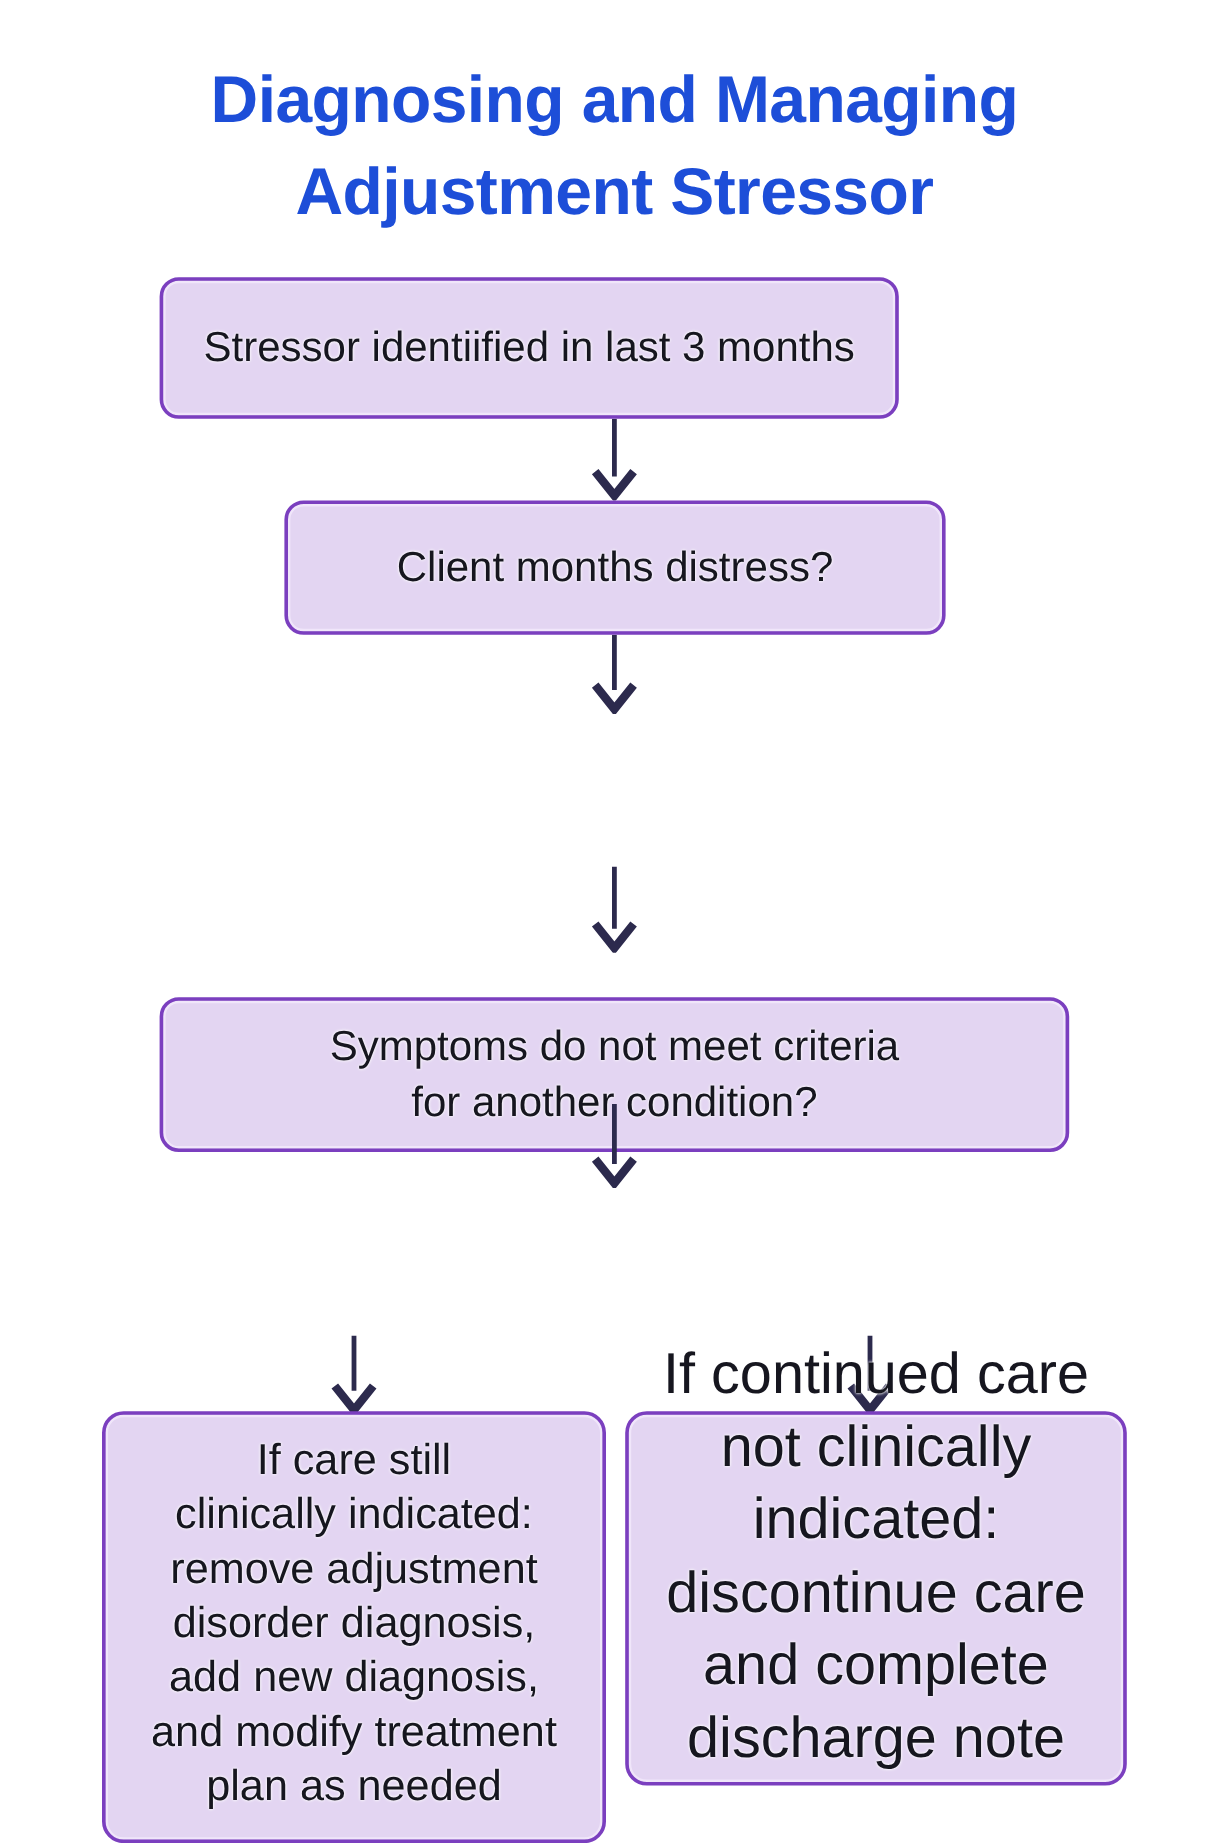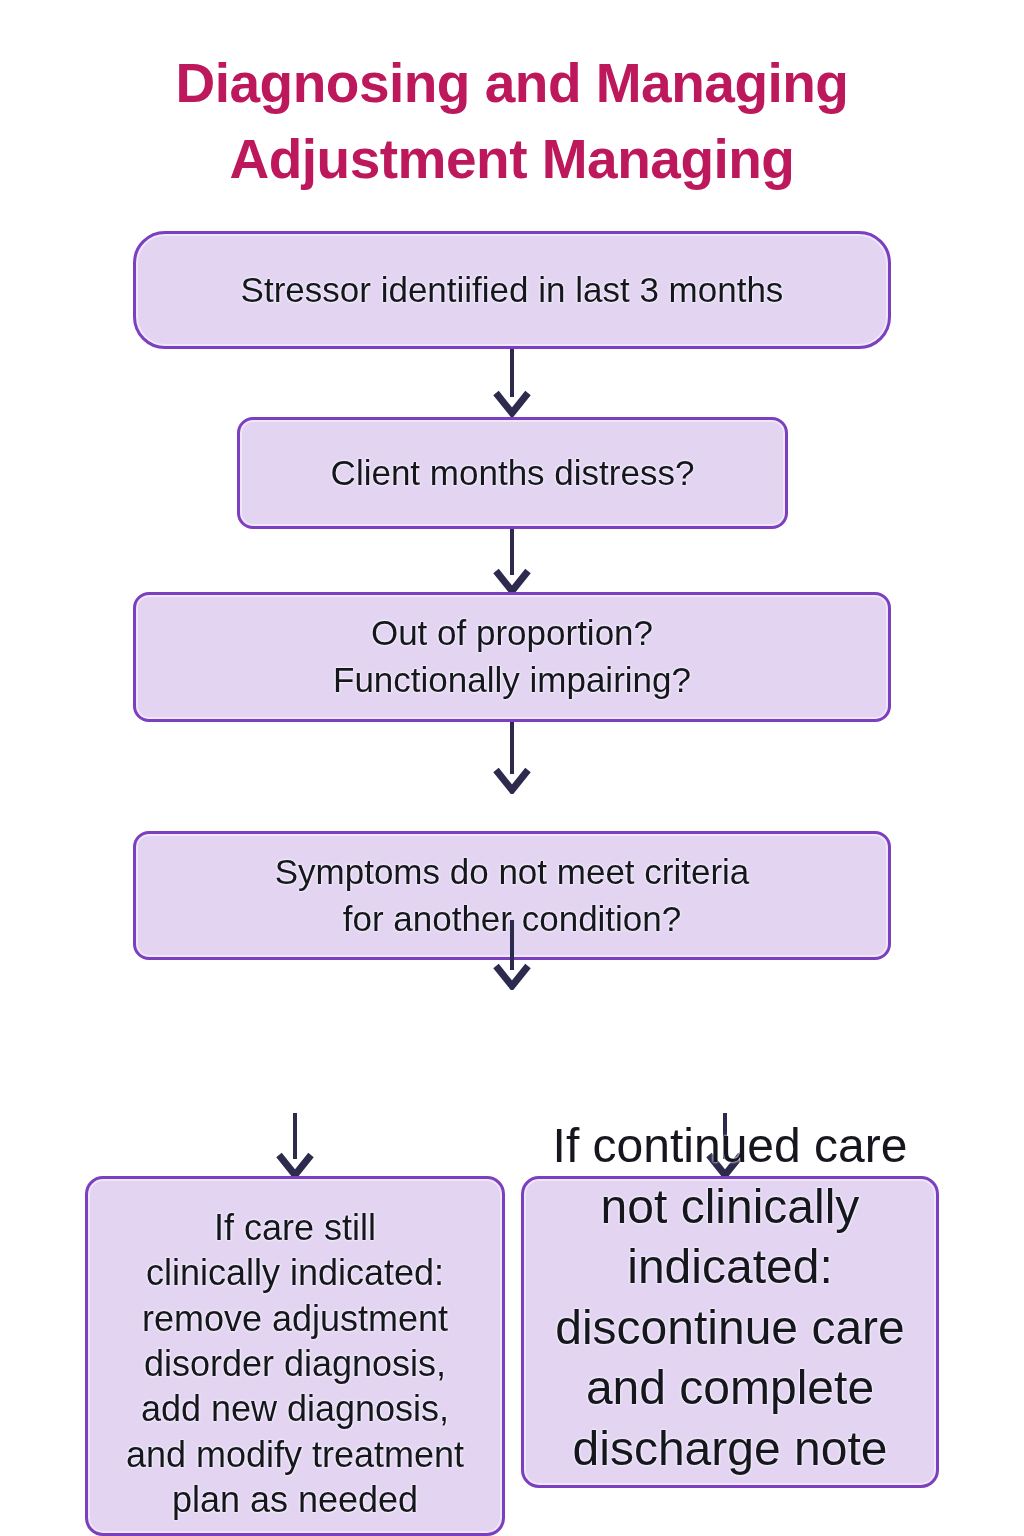--- a/index.html
+++ b/index.html
@@ -22,21 +22,21 @@
     background: #ffffff;
   }
 
   
   .title {
     position: absolute;
     left: 0;
     top: 46px;
     width: 1024px;
     text-align: center;
-    color: #be185d;
+    color: #1d4ed8;
     font-size: 55px;
     font-weight: bold;
     line-height: 1.38;
     letter-spacing: -0.5px;
   }
   .title-line { display: block; }
 
   
   .node {
     position: absolute;
@@ -50,30 +50,30 @@
     justify-content: center;
     text-align: center;
     color: #16161f;
     font-size: 35px;
     line-height: 1.34;
     padding: 6px 18px;
     text-shadow: 0 0 3px rgba(255,255,255,0.95), 0 0 2px rgba(255,255,255,0.9);
   }
   .node .node-text { display: block; white-space: pre-line; }
 
-  #node-0 { left: 133px; top: 231px; width: 758px; height: 118px; border-radius: 32px; }
+  #node-0 { left: 133px; top: 231px; width: 616px; height: 118px; }
   #node-1 { left: 237px; top: 417px; width: 551px; height: 112px; }
   #node-2 { left: 133px; top: 592px; width: 758px; height: 130px; }
   #node-3 { left: 133px; top: 791px; width: 758px; height: 129px; margin-top: 40px; }
   #node-4 { left: 133px; top: 988px; width: 758px; height: 125px; }
 
   #node-5 {
     left: 85px; top: 1176px; width: 420px; height: 360px;
     font-size: 36px; line-height: 1.26; align-items: flex-start;
-    padding-top: 26px; border-radius: 18px;
+    padding-top: 14px; border-radius: 18px;
   }
   #node-6 {
     left: 521px; top: 1176px; width: 418px; height: 312px;
     font-size: 48px; line-height: 1.26; align-items: flex-end;
     padding-top: 14px; border-radius: 18px;
   }
 
   
   .arrow {
     position: absolute;
@@ -81,21 +81,21 @@
   }
   .arrow svg { display: block; }
 </style>
 </head>
 <body>
 
 <div id="page">
 
   <div class="title">
     <span class="title-line">Diagnosing and Managing</span>
-    <span class="title-line">Adjustment Managing</span>
+    <span class="title-line">Adjustment Stressor</span>
   </div>
 
   <div class="node" id="node-0">
     <span class="node-text">Stressor identiified in last 3 months</span>
   </div>
 
   <div class="arrow" style="left:491px; top:349px;">
     <svg width="42" height="68" viewBox="0 0 42 68" aria-hidden="true">
       <line x1="21" y1="0" x2="21" y2="48" stroke="#2c2a4d" stroke-width="4"></line>
       <polyline points="5,44 21,64 37,44" fill="none" stroke="#2c2a4d" stroke-width="7" stroke-linecap="butt" stroke-linejoin="miter"></polyline>
@@ -106,24 +106,20 @@
     <span class="node-text">Client months distress?</span>
   </div>
 
   <div class="arrow" style="left:491px; top:529px;">
     <svg width="42" height="66" viewBox="0 0 42 66" aria-hidden="true">
       <line x1="21" y1="0" x2="21" y2="46" stroke="#2c2a4d" stroke-width="4"></line>
       <polyline points="5,42 21,62 37,42" fill="none" stroke="#2c2a4d" stroke-width="7" stroke-linejoin="miter"></polyline>
     </svg>
   </div>
 
-  <div class="node" id="node-2">
-    <span class="node-text">Out of proportion?
-Functionally impairing?</span>
-  </div>
 
   <div class="arrow" style="left:491px; top:722px;">
     <svg width="42" height="72" viewBox="0 0 42 72" aria-hidden="true">
       <line x1="21" y1="0" x2="21" y2="52" stroke="#2c2a4d" stroke-width="4"></line>
       <polyline points="5,48 21,68 37,48" fill="none" stroke="#2c2a4d" stroke-width="7" stroke-linejoin="miter"></polyline>
     </svg>
   </div>
 
   <div class="node" id="node-3">
     <span class="node-text">Symptoms do not meet criteria

